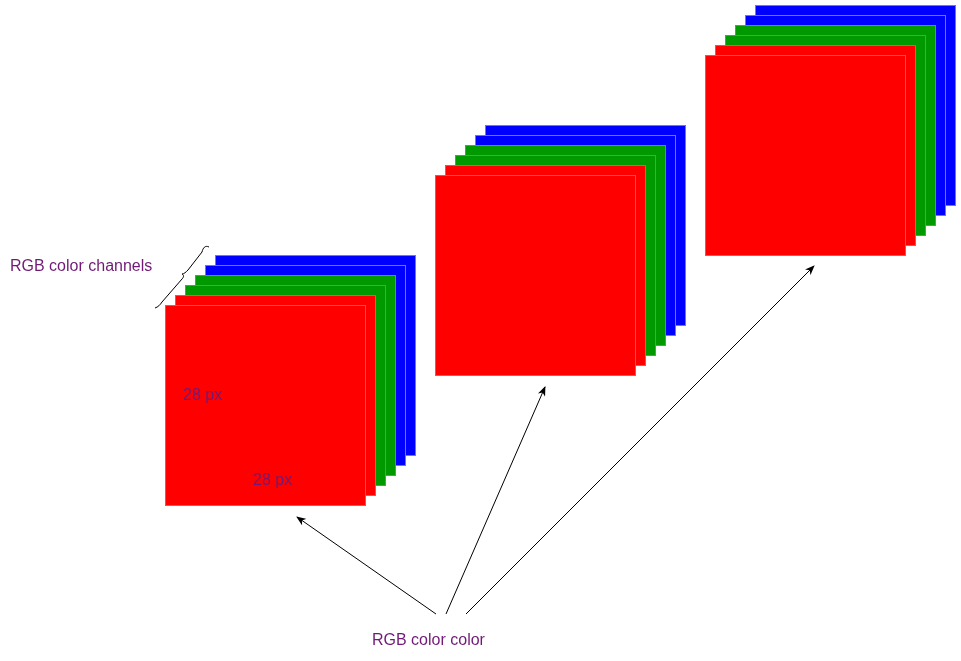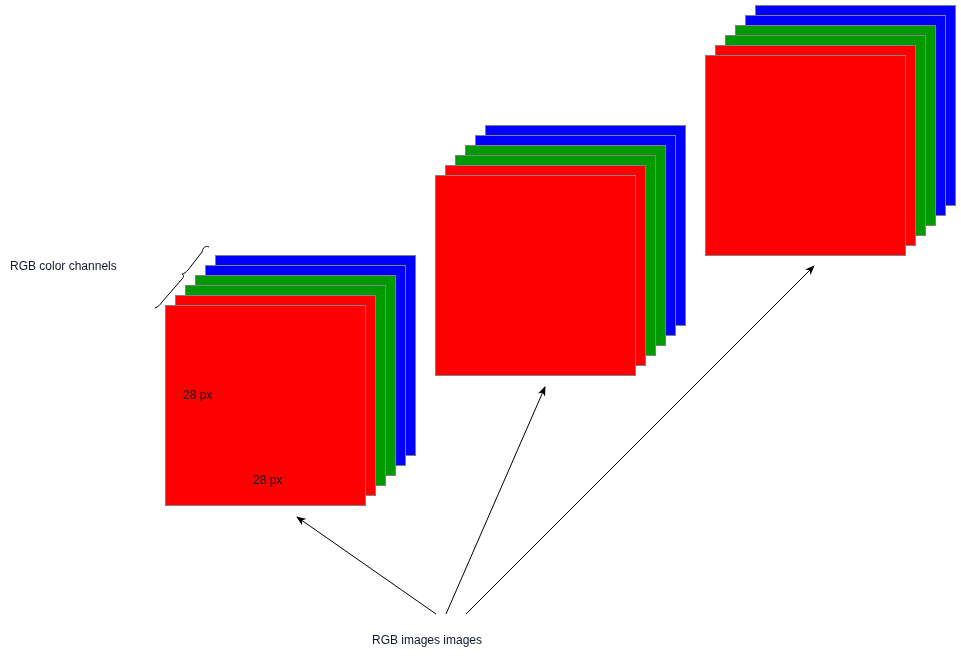--- a/index.html
+++ b/index.html
@@ -1,18 +1,18 @@
 <!DOCTYPE html>
 <html><head>
   <meta charset="utf-8">
   <style>
     html, body { margin: 0; padding: 0; background: #ffffff; }
     body { width: 961px; height: 661px; position: relative; overflow: hidden; font-family: "Liberation Sans", sans-serif; }
     .layer { position: absolute; width: 199px; height: 199px; border: 1px solid #808080; box-sizing: content-box; }
-    .lbl { position: absolute; font-size: 12px; color: #0f172a; white-space: nowrap; line-height: 16px; }
+    .lbl { position: absolute; font-size: 16px; color: #701a75; white-space: nowrap; line-height: 16px; }
     svg.overlay { position: absolute; left: 0; top: 0; }
   </style>
 </head>
 <body>
 
 <div id="stacks">
     <div class="layer" style="left: 215px; top: 255px; background: rgb(0, 0, 255); z-index: 1;"></div>
     <div class="layer" style="left: 205px; top: 265px; background: rgb(0, 0, 255); z-index: 2;"></div>
     <div class="layer" style="left: 195px; top: 275px; background: rgb(0, 153, 0); z-index: 3;"></div>
     <div class="layer" style="left: 185px; top: 285px; background: rgb(0, 153, 0); z-index: 4;"></div>
@@ -41,13 +41,13 @@
 
   <path d="M209,247 C205,245 203,248 202,252 L188,270 C186,272 184,274 182,274 C184,275 184,277 182,279 L162,302 C160,305 158,307 155,308" fill="none" stroke="#000" stroke-width="1"></path>
   <line x1="436" y1="614" x2="297" y2="517" stroke="#000" stroke-width="1" marker-end="url(#arrowhead)"></line>
   <line x1="446" y1="614" x2="545" y2="387" stroke="#000" stroke-width="1" marker-end="url(#arrowhead)"></line>
   <line x1="466" y1="614" x2="814" y2="266" stroke="#000" stroke-width="1" marker-end="url(#arrowhead)"></line>
 </svg>
 
 <div class="lbl" style="left:10px; top:258px;">RGB color channels</div>
 <div class="lbl" style="left:183px; top:387px; z-index:50;">28 px</div>
 <div class="lbl" style="left:253px; top:472px; z-index:50;">28 px</div>
-<div class="lbl" style="left:372px; top:632px;">RGB images images</div>
+<div class="lbl" style="left:372px; top:632px;">RGB color color</div>
 
 </body></html>

